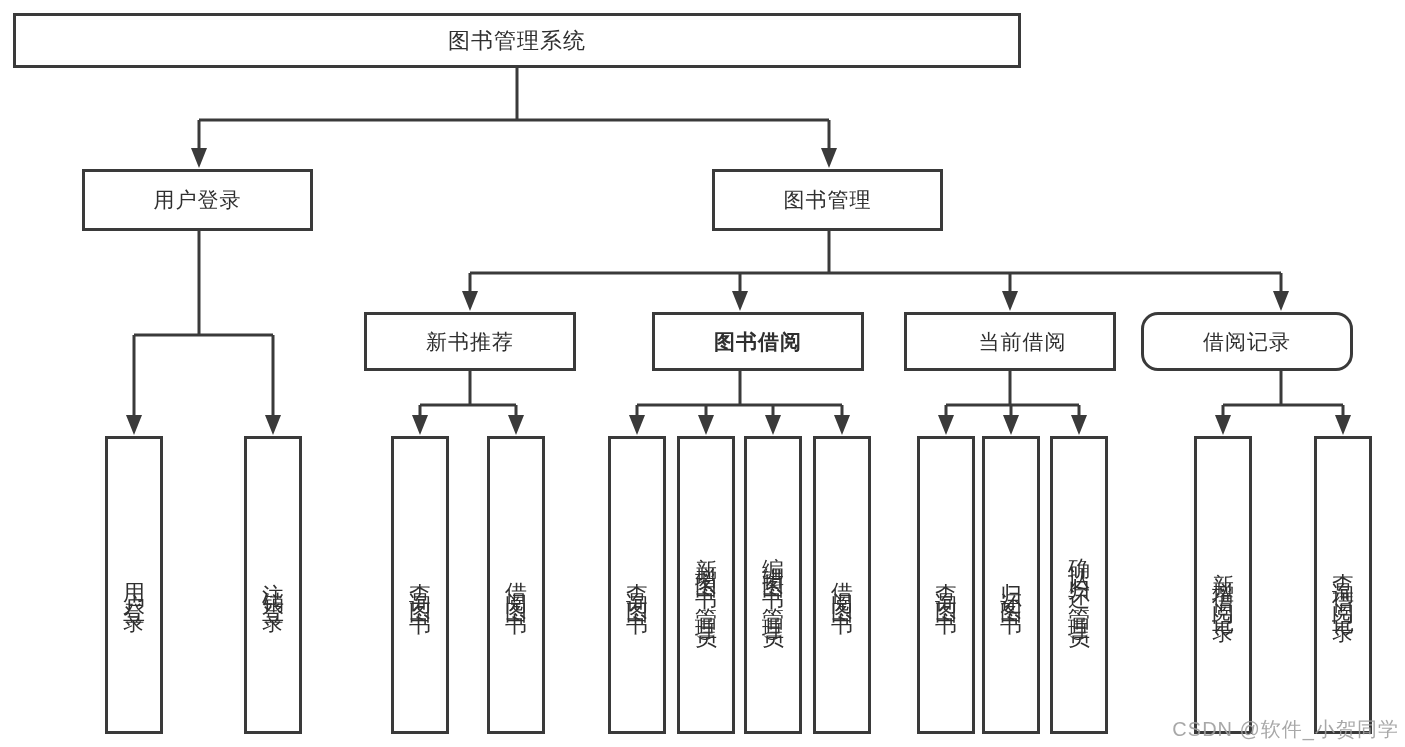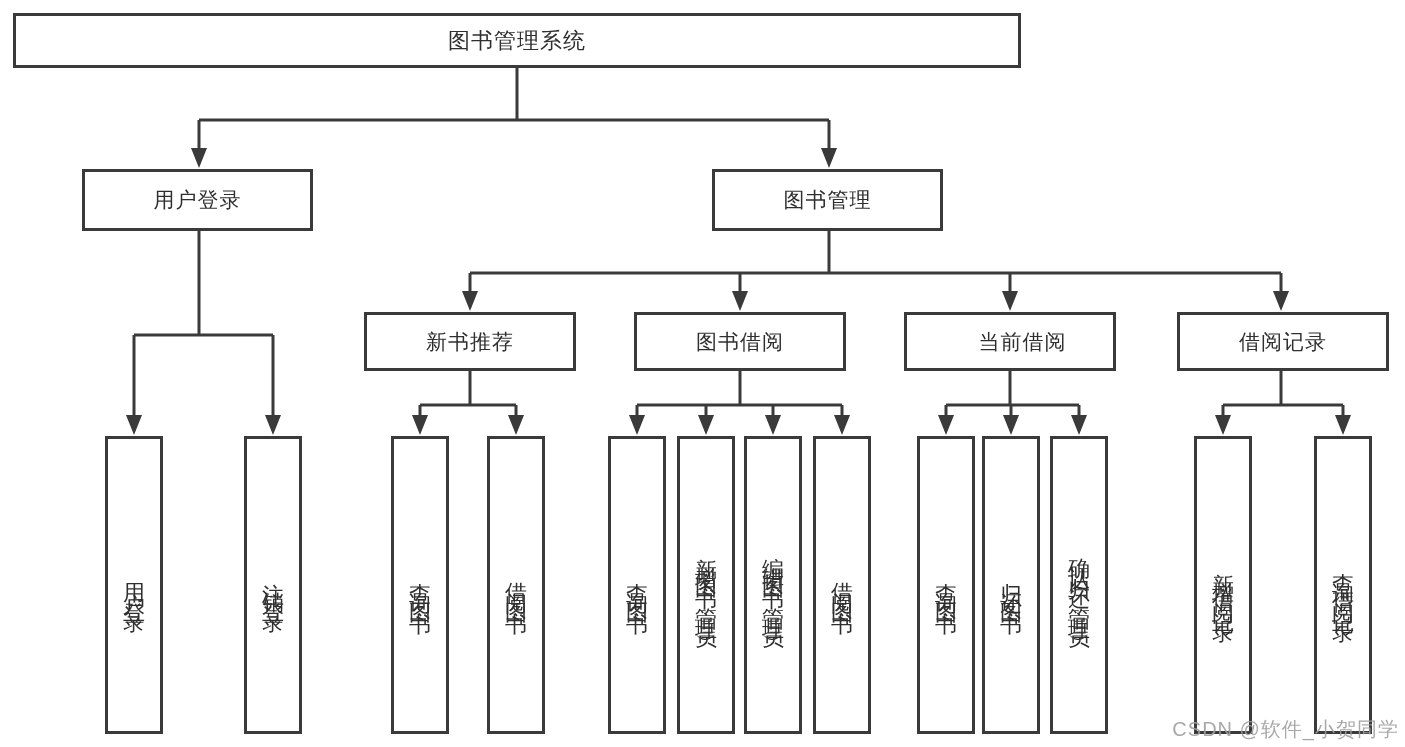--- a/index.html
+++ b/index.html
@@ -107,23 +107,23 @@
       <polygon points="1343,435 1335,415 1351,415"></polygon>
     </g>
   </svg>
 
   <div class="box h-box root-box">图书管理系统</div>
 
   <div class="box h-box lvl2-box" style="left:82px;">用户登录</div>
   <div class="box h-box lvl3-box" style="left:364px;">新书推荐</div>
 
   <div class="box h-box lvl2-box" style="left:712px;">图书管理</div>
-  <div class="box h-box lvl3-box" style="left:634px;">图书借阅</div>
+  <div class="box h-box lvl3-box" style="left:652px;font-weight:bold;">图书借阅</div>
   <div class="box h-box lvl3-box" style="left:904px;padding-left:25px;">当前借阅</div>
-  <div class="box h-box lvl3-box" style="left:1177px;">借阅记录</div>
+  <div class="box h-box lvl3-box" style="left:1141px;border-radius:17px;">借阅记录</div>
 
   <div class="box leaf" style="left:105px;">用户登录</div>
   <div class="box leaf" style="left:244px;">注销登录</div>
 
   <div class="box leaf" style="left:391px;">查询图书</div>
   <div class="box leaf" style="left:487px;">借阅图书</div>
 
   <div class="box leaf" style="left:608px;">查询图书</div>
   <div class="box leaf" style="left:677px;">新增图书（管理员）</div>
   <div class="box leaf" style="left:744px;">编辑图书（管理员）</div>

